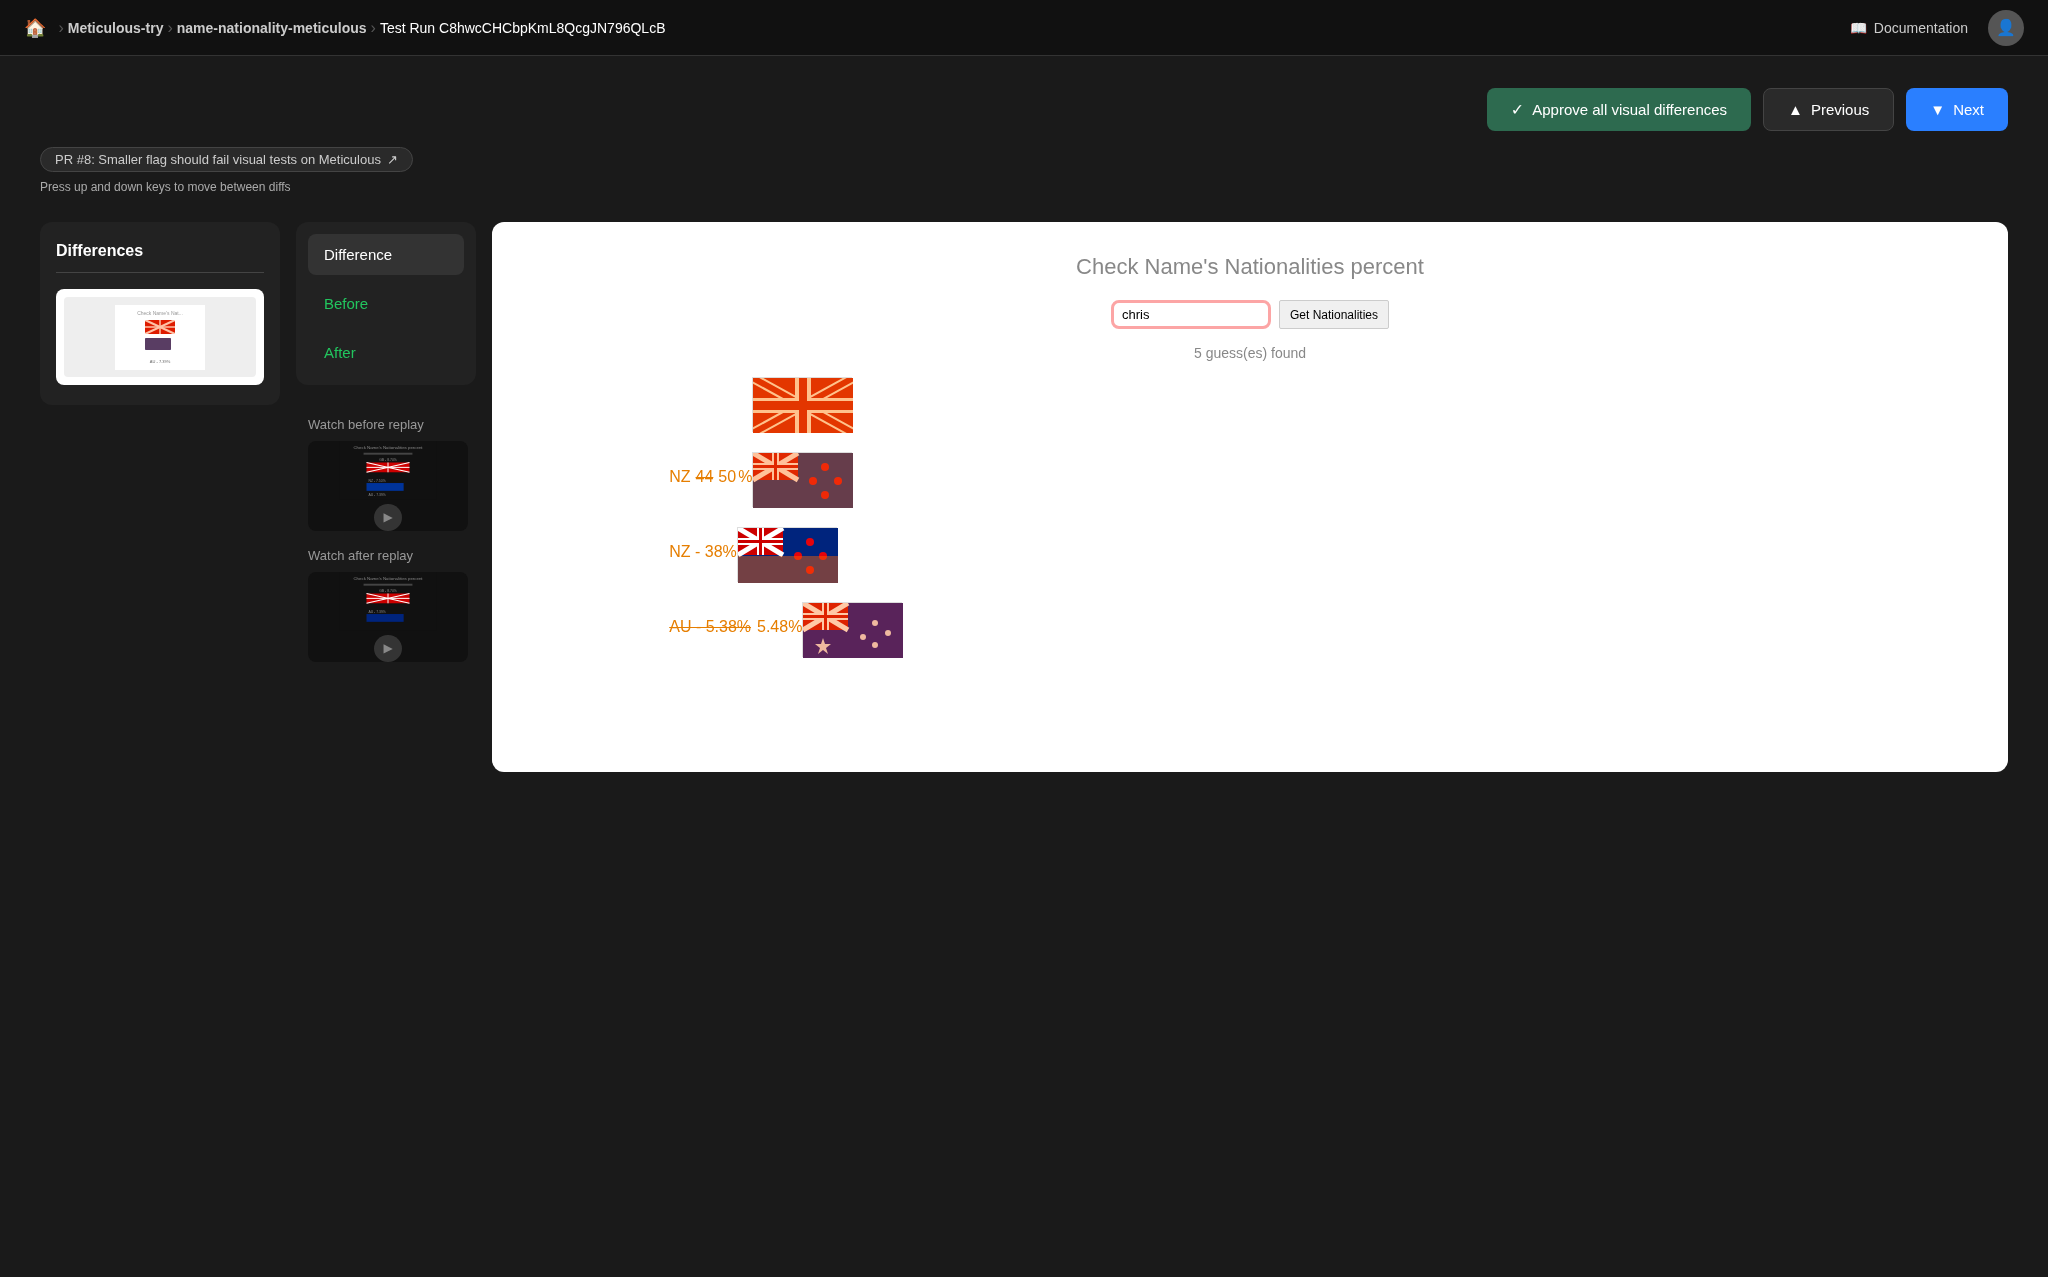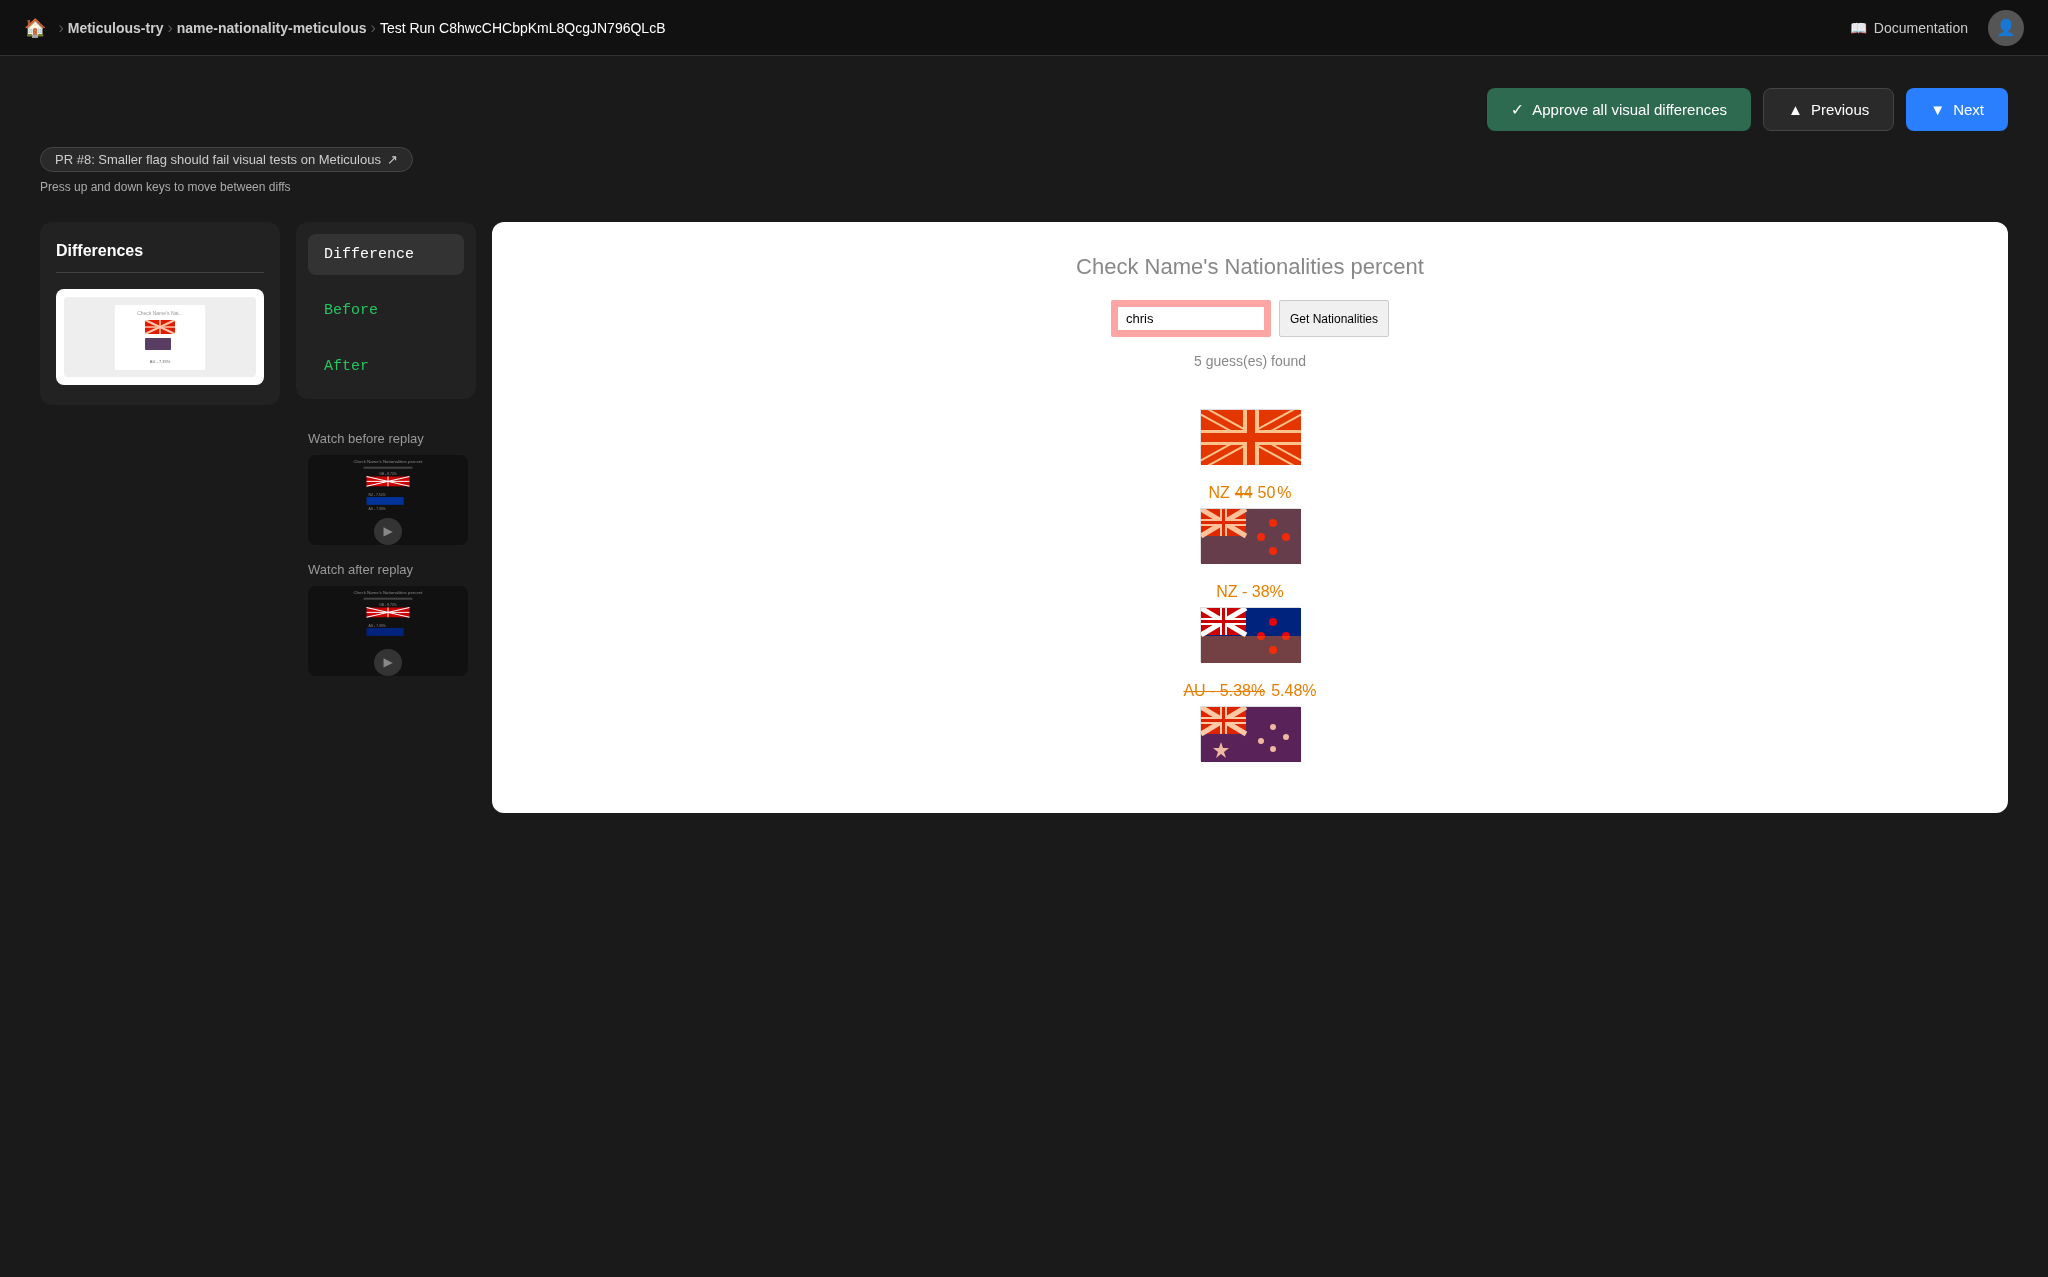--- a/index.html
+++ b/index.html
@@ -193,22 +193,21 @@
     
     .middle-panel {
       width: 180px;
       min-width: 180px;
       background: #222;
       border-radius: 12px;
       padding: 12px;
       margin-right: 16px;
       display: flex;
       flex-direction: column;
-      gap: 15px;
-      font-family: Liberation Mono, monospace;
+      gap: 8px;
     }
     .tab-item {
       padding: 12px 16px;
       border-radius: 8px;
       font-size: 15px;
       color: #22c55e;
       cursor: pointer;
     }
     .tab-item.active {
       background: #333;
@@ -282,22 +281,22 @@
       font-size: 22px;
       font-weight: 400;
       margin-bottom: 20px;
     }
     .search-row {
       display: flex;
       gap: 8px;
       margin-bottom: 16px;
     }
     .search-input {
-      border: 7px solid #fca5a5;
-      border-radius: 2px;
+      border: 3px solid #fca5a5;
+      border-radius: 8px;
       padding: 4px 8px;
       font-size: 13px;
       width: 160px;
     }
     .get-btn {
       background: #f0f0f0;
       border: 1px solid #ccc;
       border-radius: 2px;
       padding: 4px 10px;
       font-size: 12px;
@@ -329,21 +328,21 @@
     
     .flag-svg-container {
       width: 100px;
       height: 55px;
       border: 1px solid #ddd;
       position: relative;
     }
 
     .nationality-section {
       display: flex;
-      flex-direction: column;
+      flex-direction: row;
       align-items: center;
       margin-bottom: 20px;
       width: 80%;
     }
   </style>
 </head>
 <body>
 
 <nav class="topnav">
   <span class="topnav-home">🏠</span>

